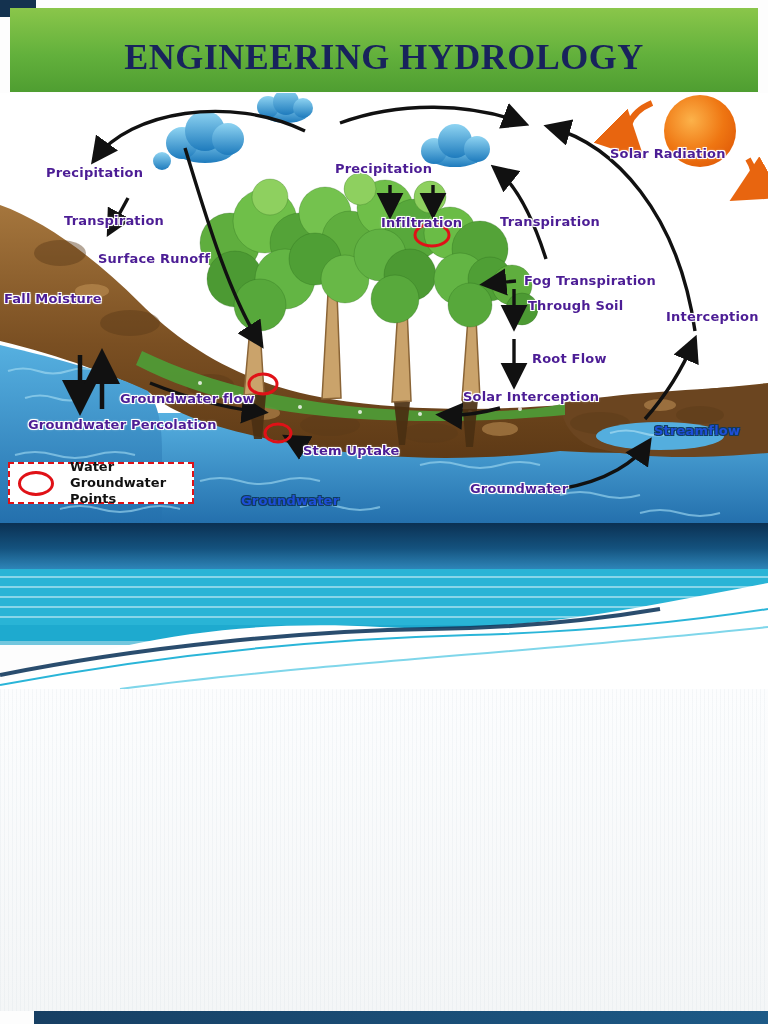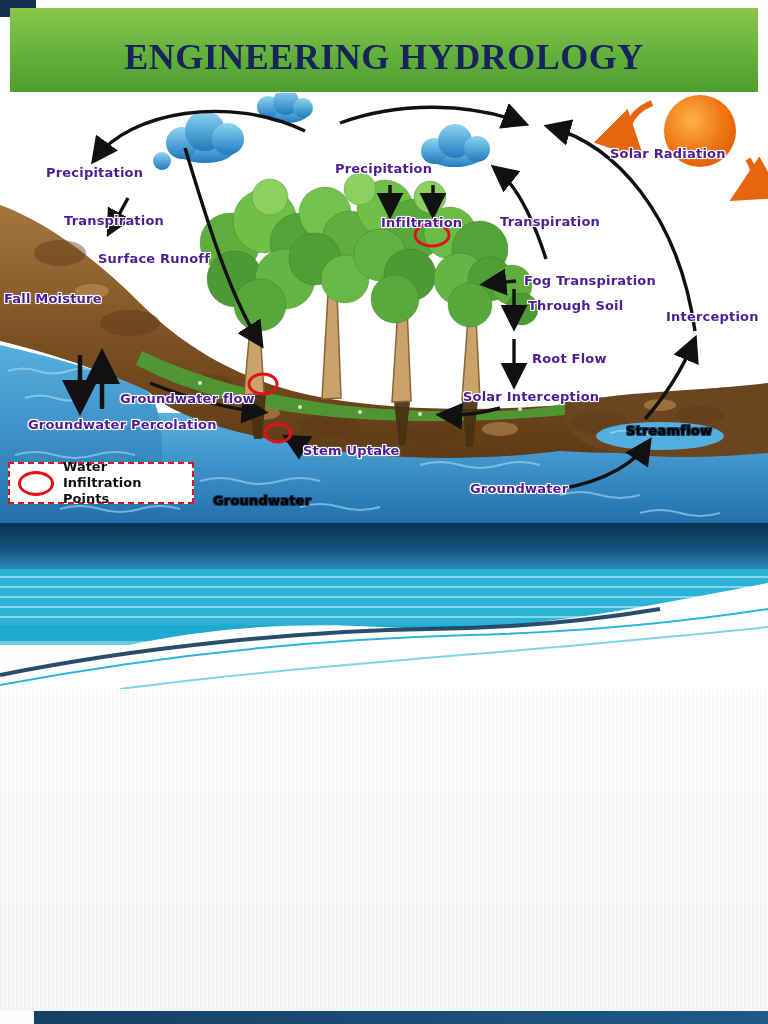--- a/index.html
+++ b/index.html
@@ -30,29 +30,30 @@
   .diagram{position:absolute;left:0;top:93px;width:768px;height:430px;background:#ffffff;}
   .diagram svg{position:absolute;left:0;top:0;}
 
   .lbl{
     position:absolute;white-space:nowrap;
     font:bold 13px "DejaVu Sans", sans-serif;color:#4c1d95;letter-spacing:.2px;
     text-shadow:-1px -1px 0 #fff,1px -1px 0 #fff,-1px 1px 0 #fff,1px 1px 0 #fff,0 0 3px #fff;
     z-index:5;
   }
   .lbl.white{
-    color:#000000;
+    color:#1d4ed8;
     text-shadow:-1px -1px 0 rgba(16,58,92,.95),1px -1px 0 rgba(16,58,92,.95),
                 -1px 1px 0 rgba(16,58,92,.95),1px 1px 0 rgba(16,58,92,.95);
+    margin-left:28px;
   }
 
   .legend{
     position:absolute;left:8px;top:369px;width:186px;height:42px;z-index:6;
     background:#ffffff;border:2px dashed #e01117;
-    display:flex;align-items:center;gap:9px;padding:2px 8px;box-sizing:border-box;
+    display:flex;align-items:center;gap:16px;padding:2px 8px;box-sizing:border-box;
   }
   .legend .oval{
     width:30px;height:19px;border:3px solid #e01117;border-radius:50%;flex:0 0 auto;
   }
   .legend .txt{font:bold 13px "DejaVu Sans", sans-serif;color:#111;line-height:1.25;}
 
   
   .band-navy{
     position:absolute;left:0;top:523px;width:768px;height:46px;
     background:linear-gradient(180deg,#0b3153 0%,#14527e 55%,#2e85b8 100%);
@@ -293,21 +294,21 @@
     <div class="lbl" style="left:463px;top:296px">Solar Interception</div>
     <div class="lbl" style="left:610px;top:53px">Solar Radiation</div>
     <div class="lbl" style="left:666px;top:216px">Interception</div>
     <div class="lbl white" style="left:626px;top:330px">Streamflow</div>
     <div class="lbl" style="left:470px;top:388px">Groundwater</div>
 
     <div class="legend">
       <span class="oval"></span>
       <span class="txt">
         <span>Water</span><br>
-        <span>Infiltration Points</span>
+        <span>Groundwater Points</span>
       </span>
     </div>
   </div>
 
   <div class="band-navy"></div>
 
   <div class="waves">
     <svg viewBox="0 0 768 120" preserveAspectRatio="none">
       <rect x="0" y="0" width="768" height="72" fill="#29b4d6"></rect>
       <g stroke="#bfeaf4" stroke-width="1.5" opacity=".85">

